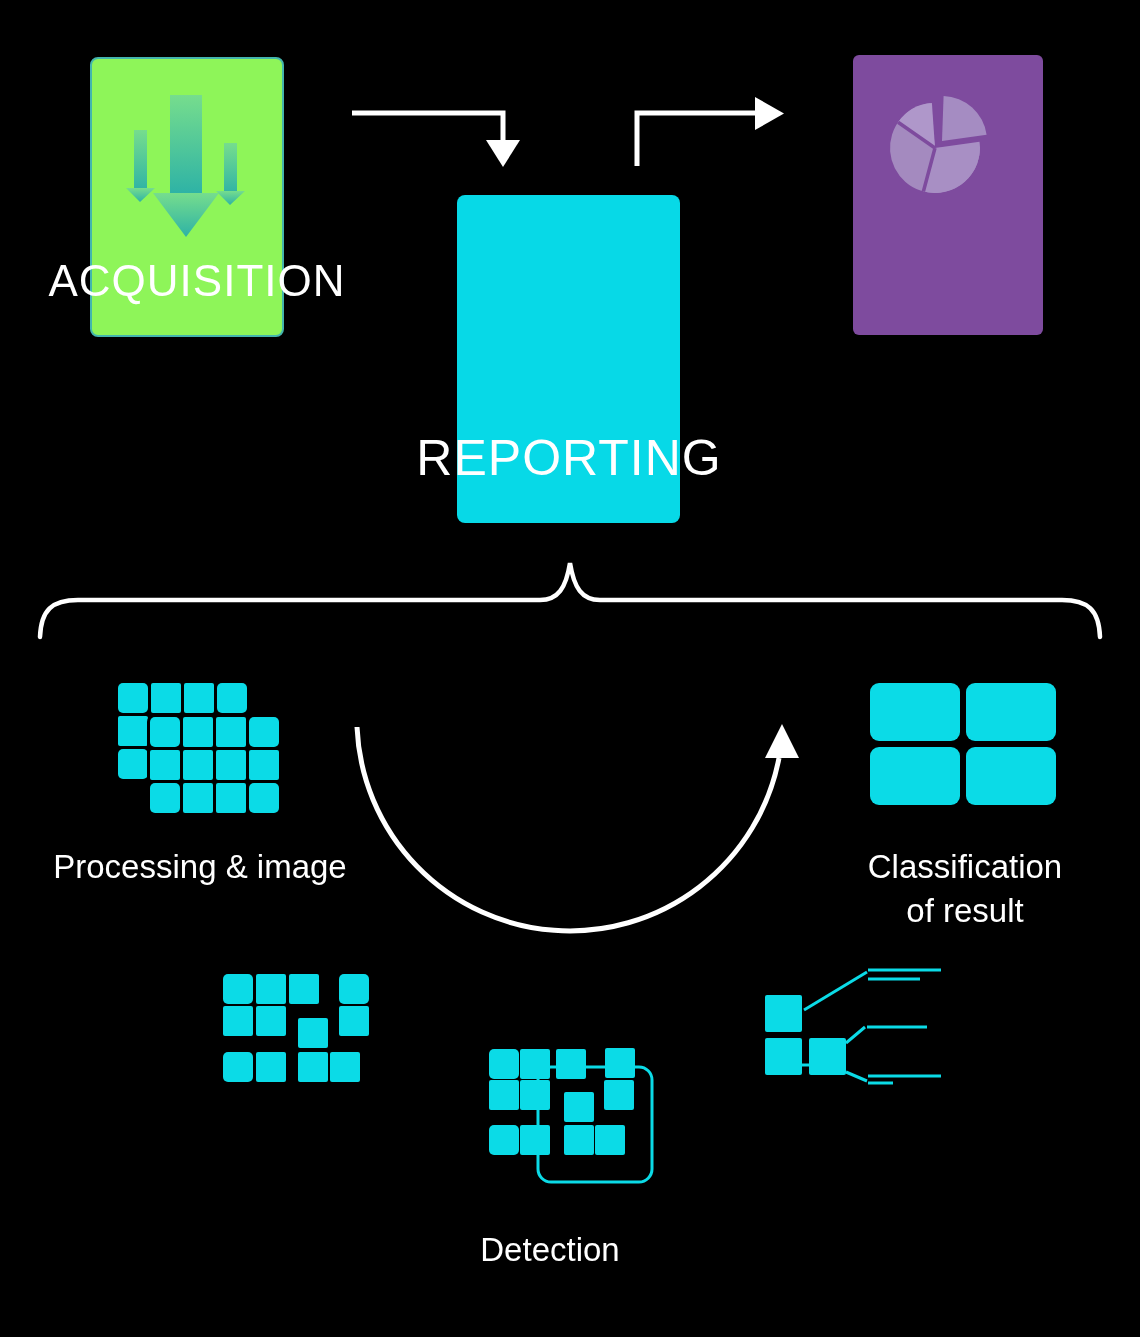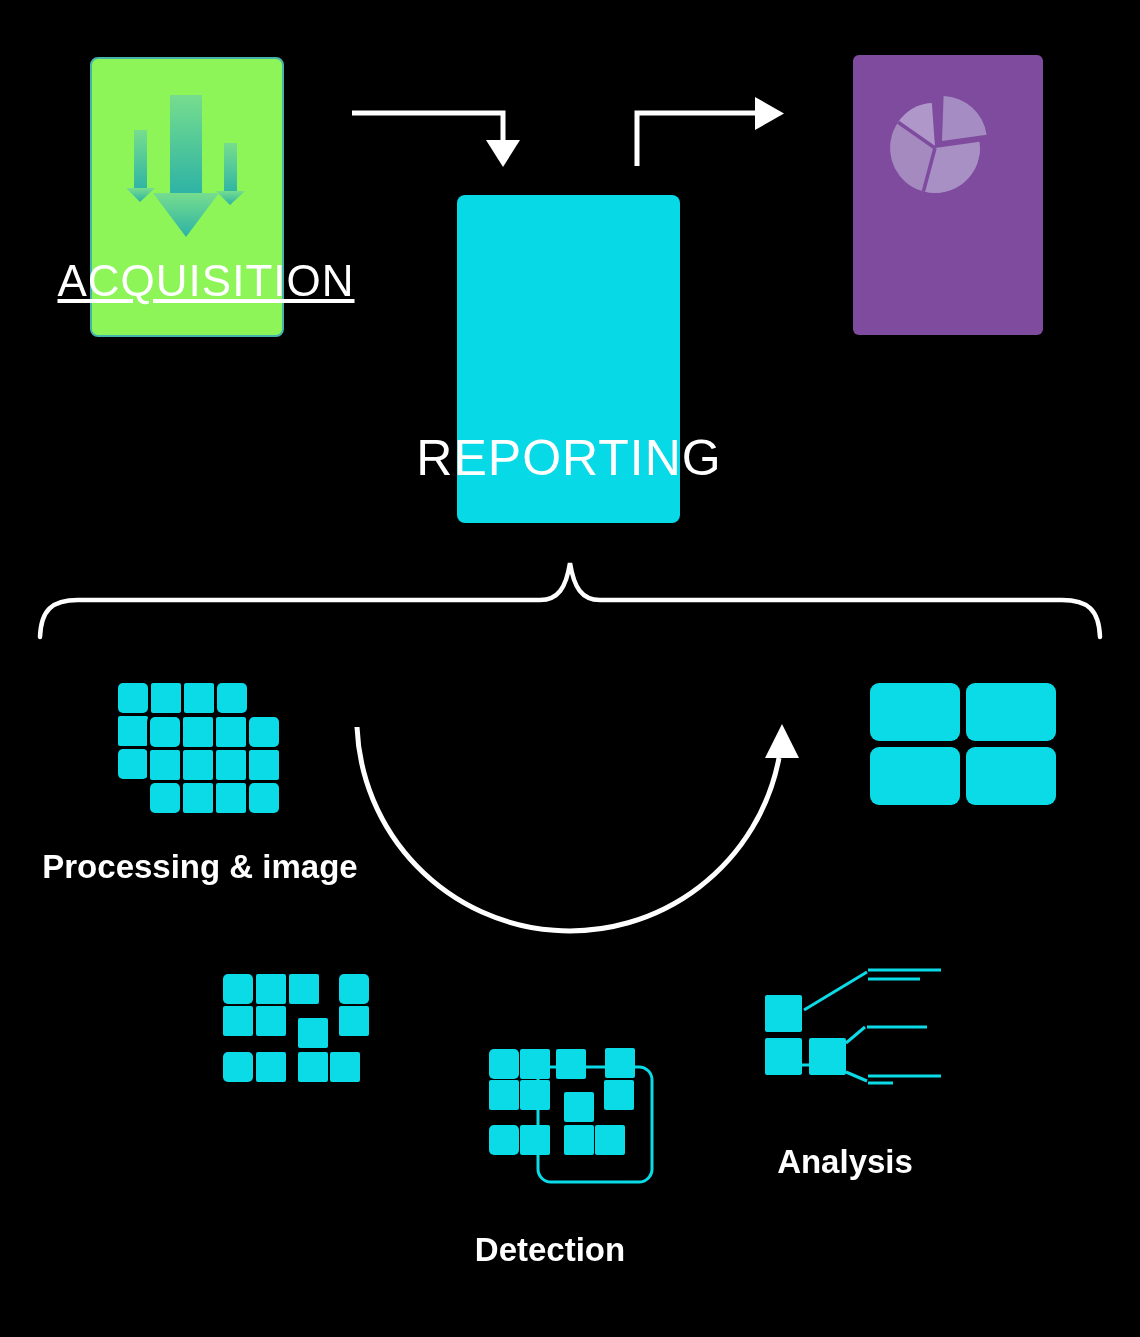--- a/index.html
+++ b/index.html
@@ -1,21 +1,21 @@
 <!DOCTYPE html>
 <html><head>
 <meta charset="utf-8">
 <style>
   html,body{margin:0;padding:0;background:#000;}
   #stage{position:relative;width:1140px;height:1337px;background:#000;overflow:hidden;
          font-family:"Liberation Sans", sans-serif;color:#fff;}
   .abs{position:absolute;}
   .box{border-radius:8px;}
   .big-label{font-size:44px;font-weight:300;letter-spacing:1px;text-align:center;color:#fff;line-height:57px;}
-  .sub-label{font-size:33px;font-weight:700;text-align:center;color:#fff;line-height:44px;}
+  .sub-label{font-size:33px;font-weight:400;text-align:center;color:#fff;line-height:44px;}
   svg{display:block;}
 </style>
 </head>
 <body>
 
 <div id="stage">
 
   <div class="abs box" style="left:90px;top:57px;width:190px;height:276px;background:#8ef559;border:2px solid #43b5ad;">
   </div>
 
@@ -30,21 +30,21 @@
     <rect x="57" y="10" width="32" height="100" fill="url(#dlgrad)"></rect>
     <polygon points="40,108 106,108 73,152" fill="url(#dlgrad)"></polygon>
 
     <rect x="21" y="45" width="13" height="62" fill="url(#dlgrad)"></rect>
     <polygon points="13,103 42,103 27,117" fill="url(#dlgrad)"></polygon>
 
     <rect x="111" y="58" width="13" height="52" fill="url(#dlgrad)"></rect>
     <polygon points="103,106 132,106 117,120" fill="url(#dlgrad)"></polygon>
   </svg>
 
-  <div class="abs big-label" style="left:16px;top:252px;width:380px;text-decoration:underline;">ACQUISITION</div>
+  <div class="abs big-label" style="left:7px;top:252px;width:380px;">ACQUISITION</div>
 
   <div class="abs box" style="left:457px;top:195px;width:223px;height:328px;background:#07d9e7;"></div>
 
   <div class="abs big-label" style="left:389px;top:430px;width:360px;font-size:50px;">REPORTING</div>
 
   <div class="abs box" style="left:853px;top:55px;width:190px;height:280px;background:#7e4b9e;border-radius:6px;"></div>
 
   <svg class="abs" width="115" height="115" viewBox="0 0 115 115" style="left:880px;top:92px;">
 
     <path d="M 55 56 L 50.3 11.2 A 45 45 0 1 0 99.97 54.4 Z" fill="#a48abf"></path>
@@ -124,20 +124,24 @@
   </div>
 
   <svg class="abs" width="192" height="130" viewBox="0 0 192 130" style="left:868px;top:680px;">
     <g fill="#0bdbe7">
       <rect x="2" y="3" width="90" height="58" rx="9"></rect>
       <rect x="98" y="3" width="90" height="58" rx="9"></rect>
       <rect x="2" y="67" width="90" height="58" rx="9"></rect>
       <rect x="98" y="67" width="90" height="58" rx="9"></rect>
     </g>
   </svg>
+  <div class="abs sub-label" style="left:795px;top:845px;width:340px;">
+    <span>Classification</span><br>
+    <span>of result</span>
+  </div>
 
   <svg class="abs" width="165" height="125" viewBox="0 0 165 125" style="left:215px;top:965px;">
     <g fill="#0bdbe7">
       <rect x="8" y="9" width="30" height="30" rx="5"></rect>
         <rect x="41" y="9" width="30" height="30" rx="2"></rect>
       <rect x="74" y="9" width="30" height="30" rx="2"></rect>
         <rect x="124" y="9" width="30" height="30" rx="5"></rect>
       <rect x="8" y="41" width="30" height="30" rx="2"></rect>
         <rect x="41" y="41" width="30" height="30" rx="2"></rect>
       <rect x="124" y="41" width="30" height="30" rx="2"></rect>
@@ -179,15 +183,14 @@
       <path d="M 108 116 L 181 116"></path>
       <path d="M 108 123 L 133 123"></path>
       <path d="M 42 105 L 49 105"></path>
     </g>
     <g fill="#0bdbe7">
       <rect x="5" y="35" width="37" height="37" rx="2"></rect>
       <rect x="5" y="78" width="37" height="37" rx="2"></rect>
       <rect x="49" y="78" width="37" height="37" rx="2"></rect>
     </g>
   </svg>
-  <div class="abs sub-label" style="left:695px;top:1140px;width:300px;">Analysis</div>
 
 </div>
 
 </body></html>

